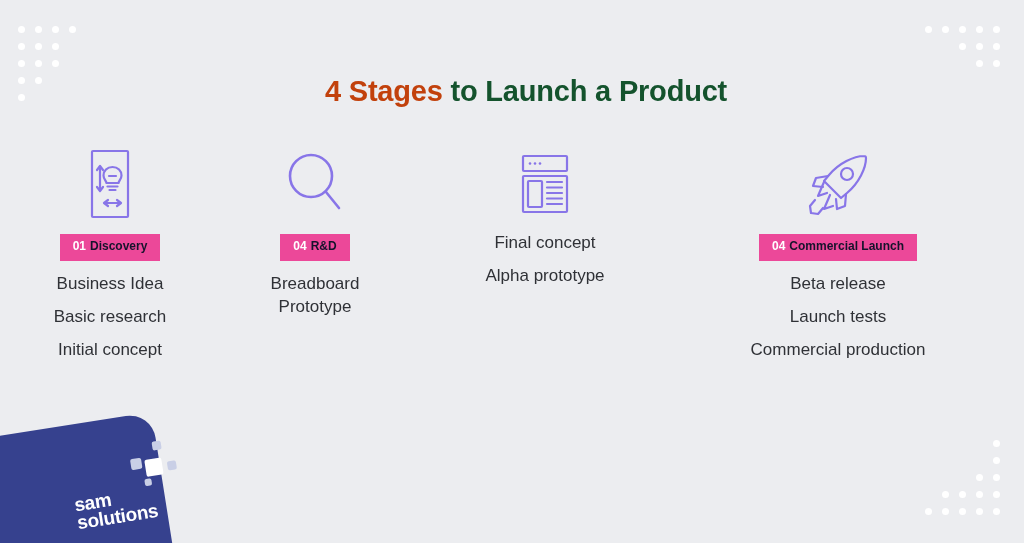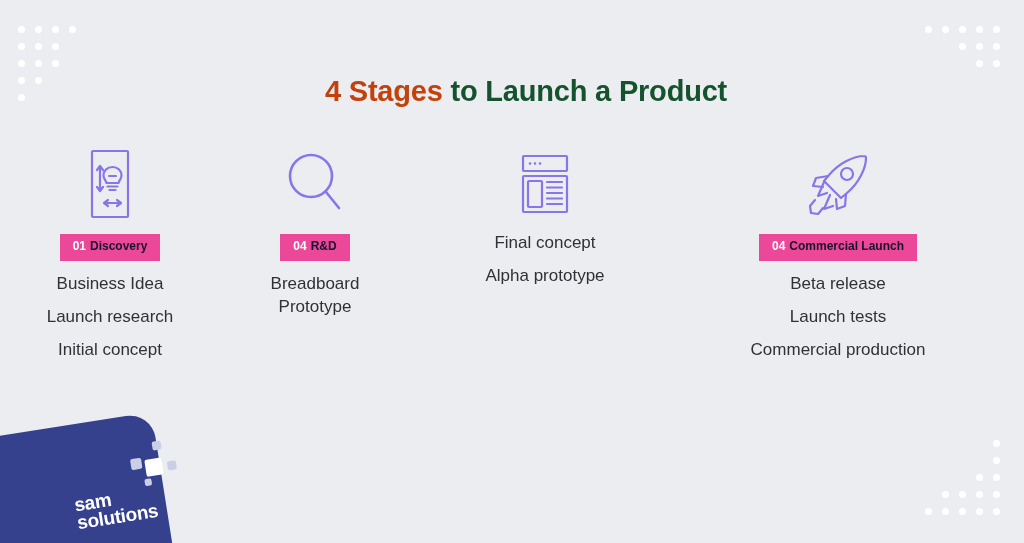--- a/index.html
+++ b/index.html
@@ -259,21 +259,21 @@
           <line x1="22.5" y1="38.5" x2="32.5" y2="38.5"></line>
           <line x1="24.5" y1="42" x2="30.5" y2="42"></line>
           <line x1="24" y1="28" x2="31" y2="28"></line>
         </svg>
       </div>
       <div class="stage-badge">
         <span class="badge-num">01</span><span>Discovery</span>
       </div>
       <div class="stage-items">
         <div class="stage-item">Business Idea</div>
-        <div class="stage-item">Launch research</div>
+        <div class="stage-item">Basic research</div>
         <div class="stage-item">Initial concept</div>
       </div>
     </div>
 
     <div class="stage" id="stage-1">
       <div class="stage-icon">
         <svg width="58" height="72" viewBox="0 0 58 72" fill="none" stroke="#8875e8" stroke-width="2.6" stroke-linecap="round" stroke-linejoin="round">
           <circle cx="25" cy="28" r="21"></circle>
           <line x1="40" y1="44" x2="53" y2="60"></line>
         </svg>

